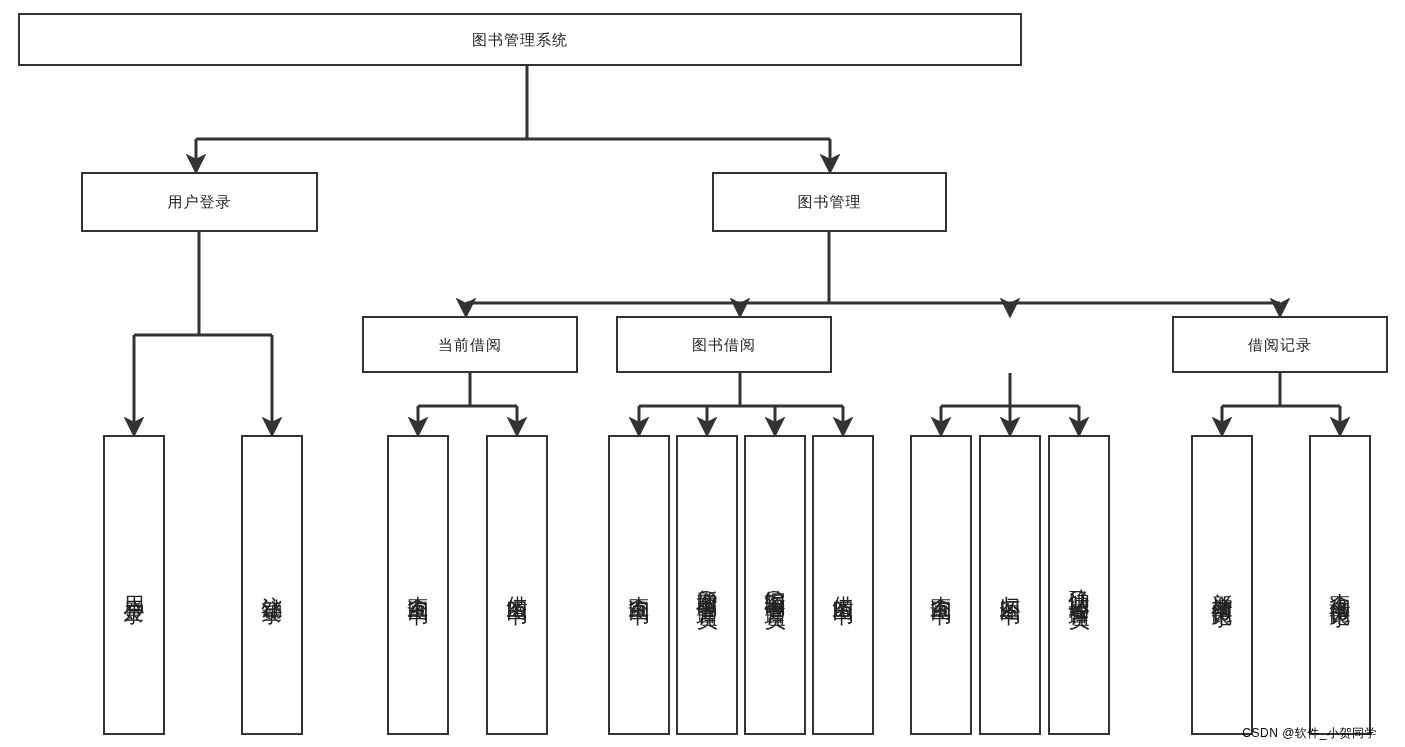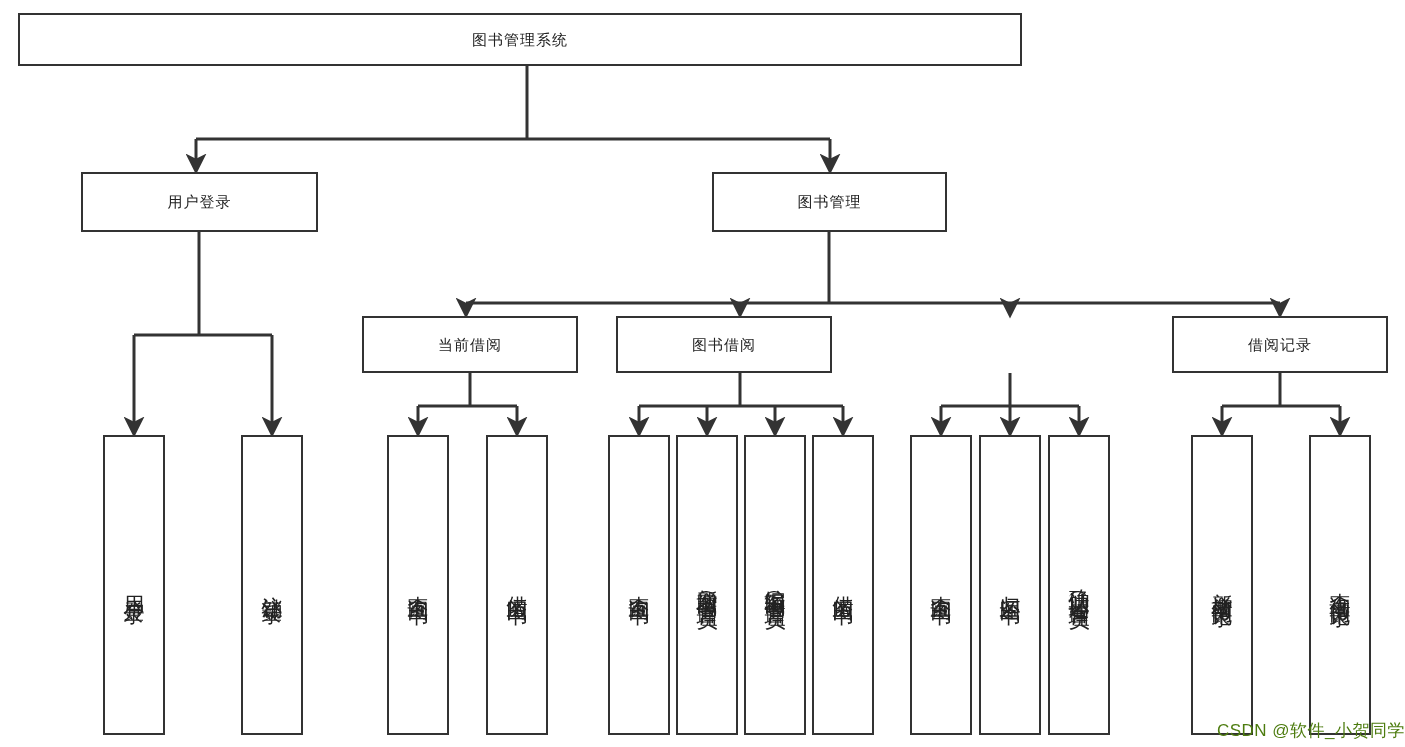--- a/index.html
+++ b/index.html
@@ -48,24 +48,24 @@
     padding: 6px 0;
   }
   .node.vert .vtext {
     writing-mode: vertical-rl;
     text-orientation: upright;
     display: block;
     white-space: normal;
   }
   #watermark {
     position: absolute;
-    right: 0;
+    right: 28px;
     bottom: 5px;
-    font-size: 17px;
-    color: #4d7c0f;
+    font-size: 12px;
+    color: #000000;
     letter-spacing: 0.5px;
     white-space: nowrap;
     font-family: "Liberation Sans", "DejaVu Sans", sans-serif;
   }
 </style>
 </head>
 <body>
 
 <div id="canvas">
 

